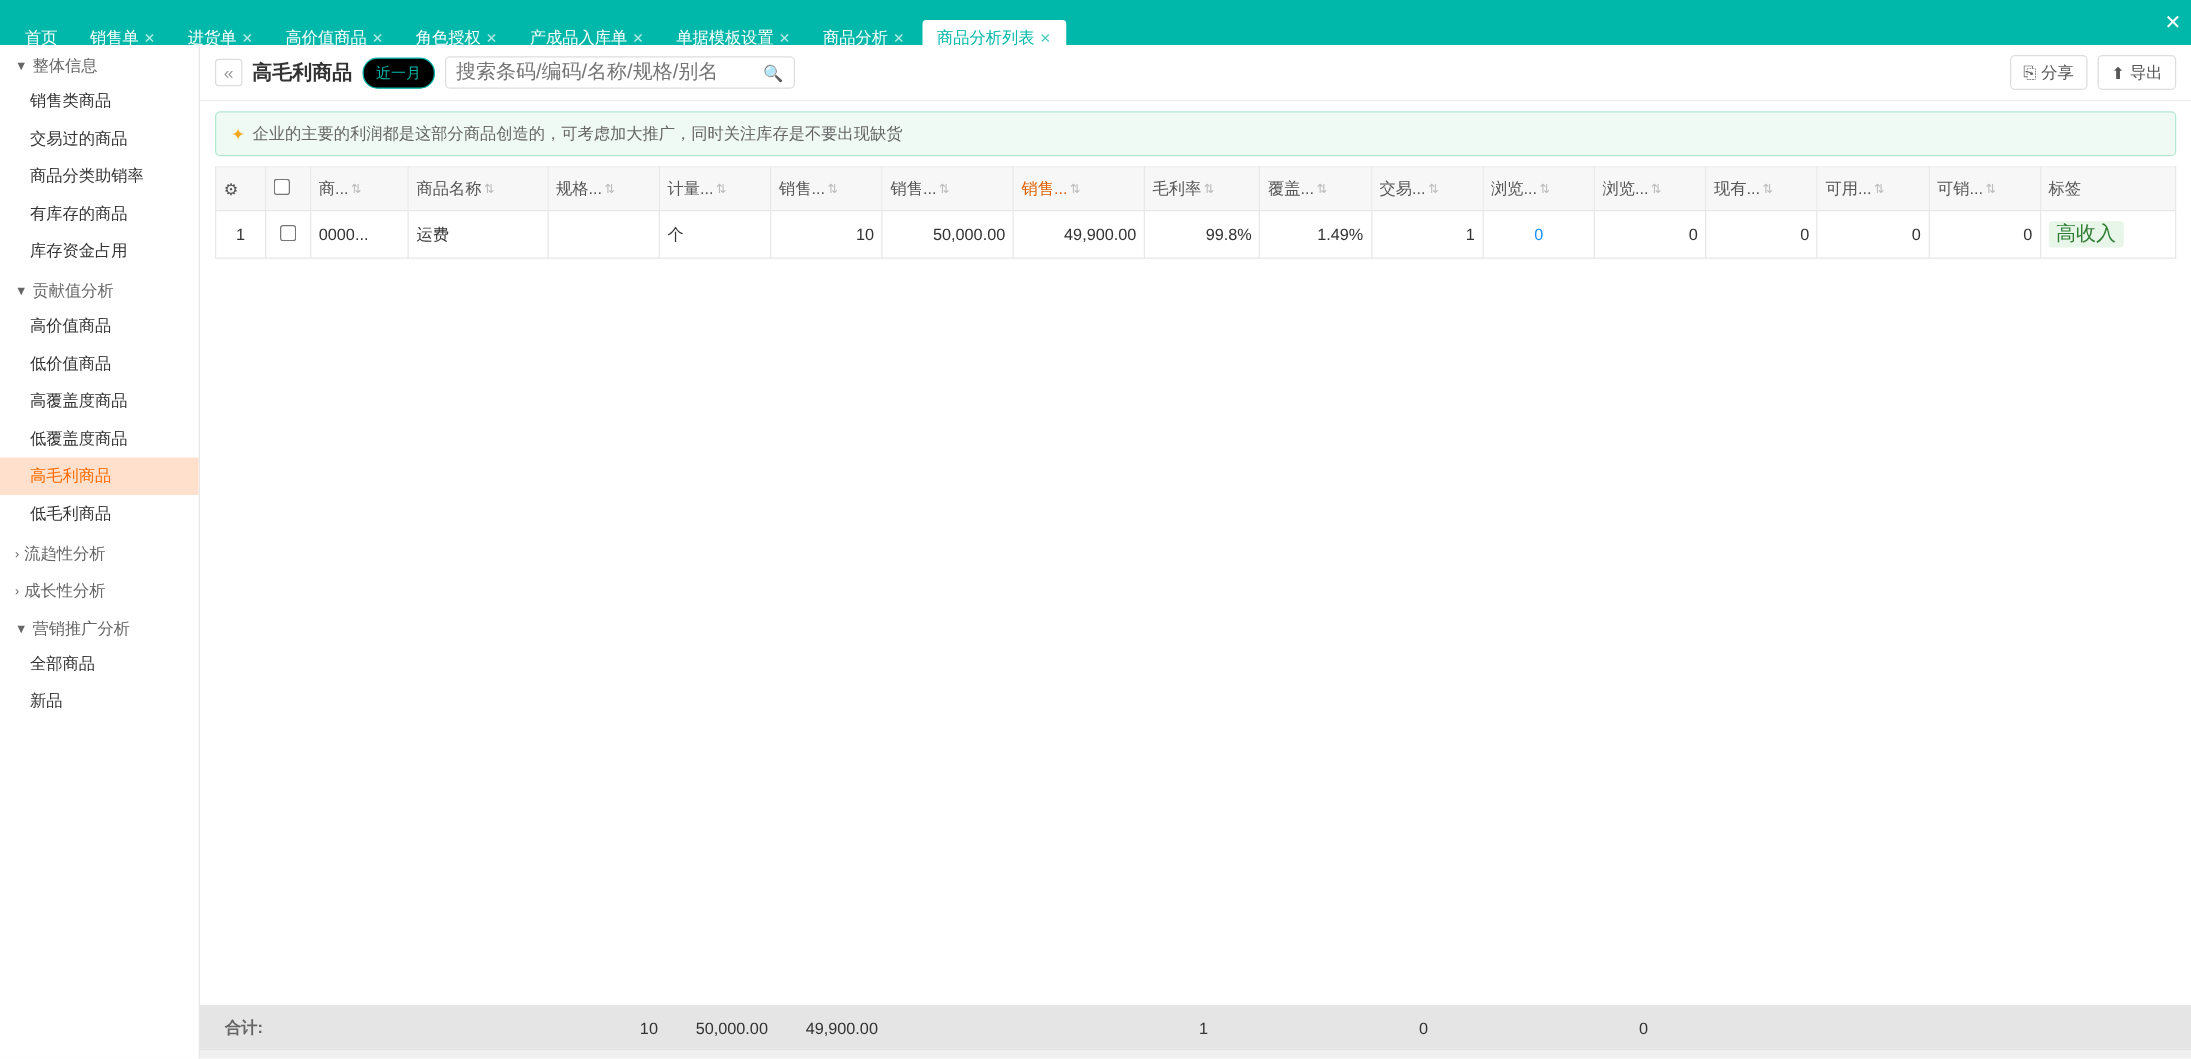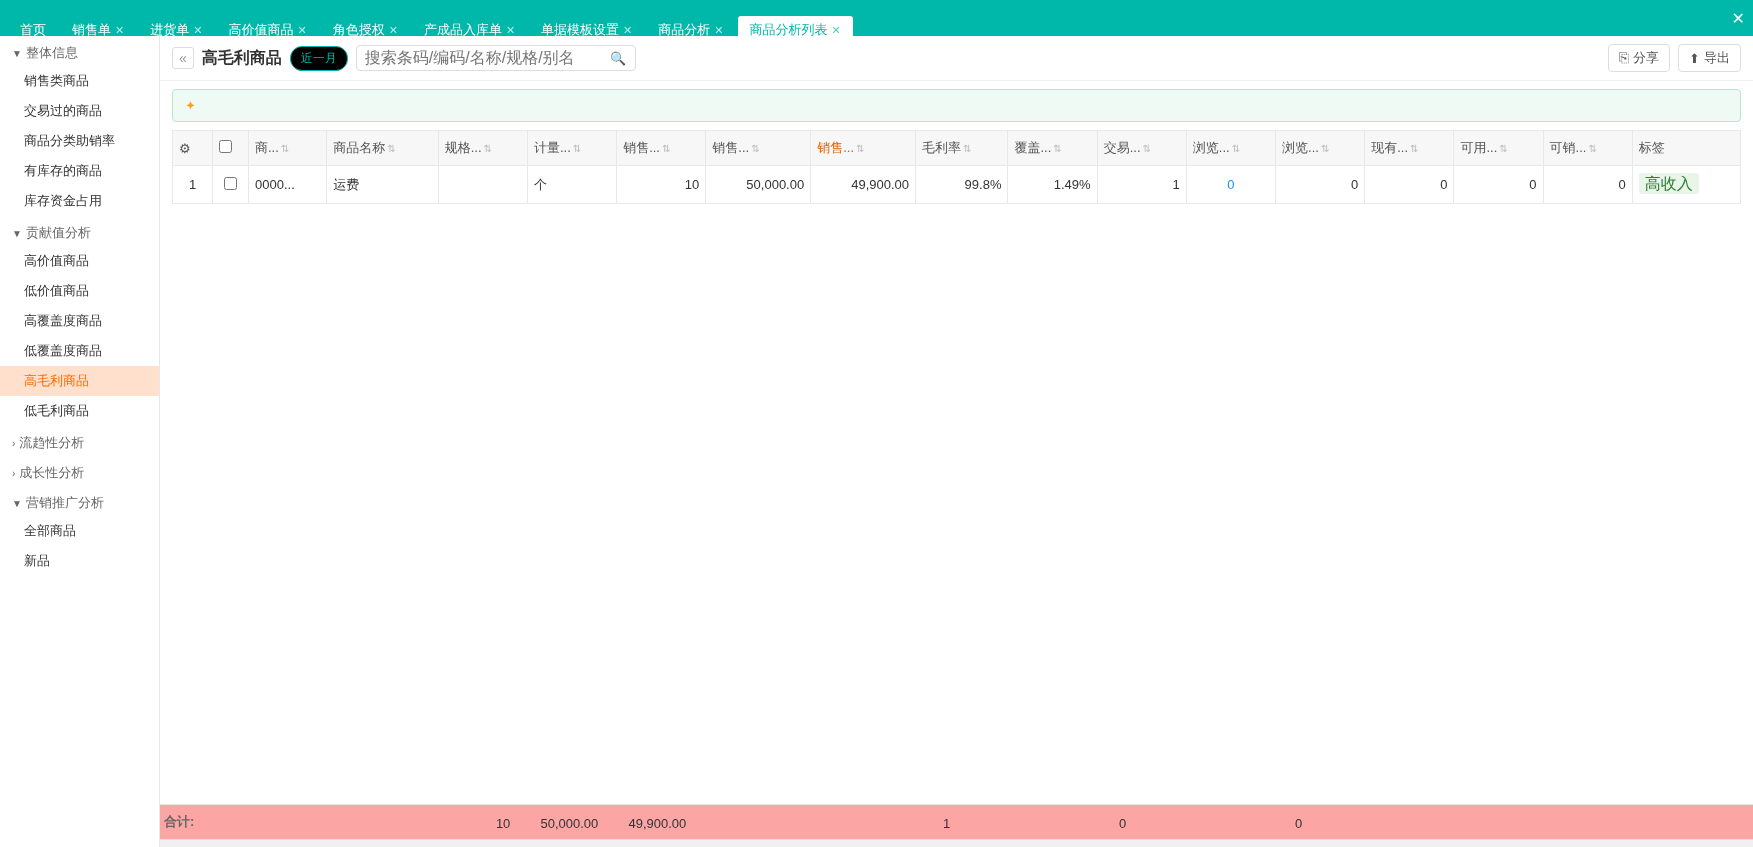--- a/index.html
+++ b/index.html
@@ -209,25 +209,25 @@
       background: #e8f5e9;
       color: #2e7d32;
       padding: 2px 6px;
       border-radius: 3px;
       font-size: 16px;
     }
     td a { color: #1890ff; text-decoration: none; }
 
     
     .footer-bar {
-      background: #fca5a5;
+      background: #e5e5e5;
       border-top: 1px solid #e8e8e8;
-      padding: 8px 4px;
-      display: flex;
-      align-items: flex-end;
+      padding: 8px 20px;
+      display: flex;
+      align-items: center;
       gap: 8px;
       font-size: 12px;
       color: #333;
       flex-shrink: 0;
     }
     .footer-label { color: #666; font-weight: bold; margin-right: 20px; }
     .footer-val { min-width: 80px; text-align: right; }
 
     
     .bottom-scroll {
@@ -366,20 +366,21 @@
         <span>分享</span>
       </div>
       <div class="action-btn">
         <span>⬆</span>
         <span>导出</span>
       </div>
     </div>
 
     <div class="info-banner">
       <span class="info-icon">✦</span>
+      <span>企业的主要的利润都是这部分商品创造的，可考虑加大推广，同时关注库存是不要出现缺货</span>
     </div>
 
     <div class="table-wrapper">
       <table>
         <thead>
           <tr>
             <th style="width:40px;">
               <span>⚙</span>
             </th>
             <th style="width:36px;">

